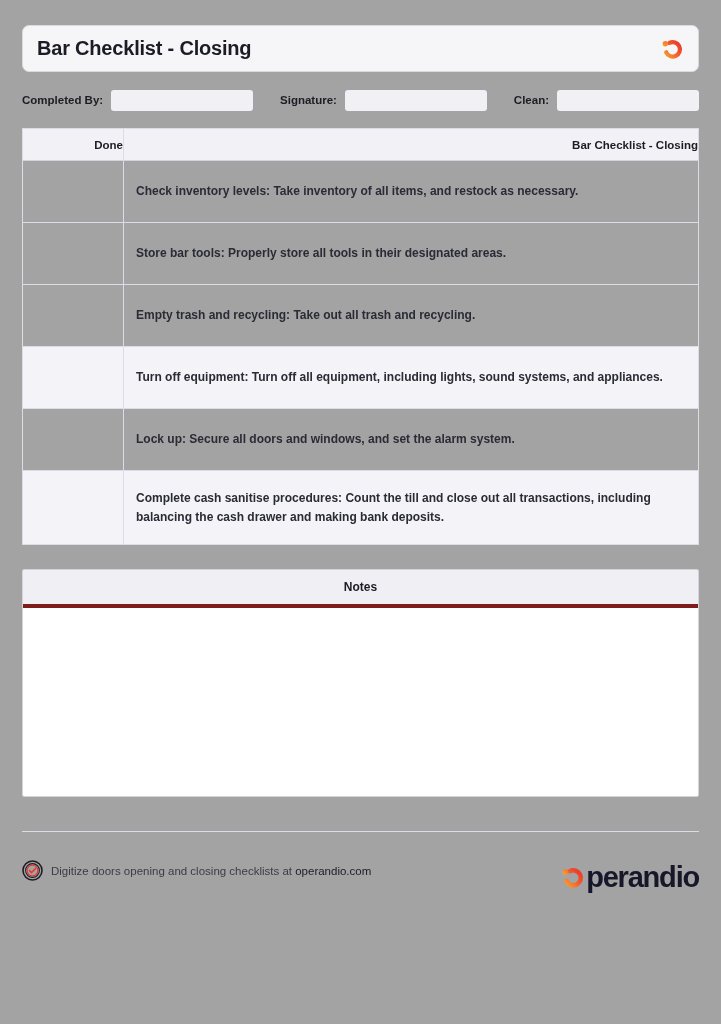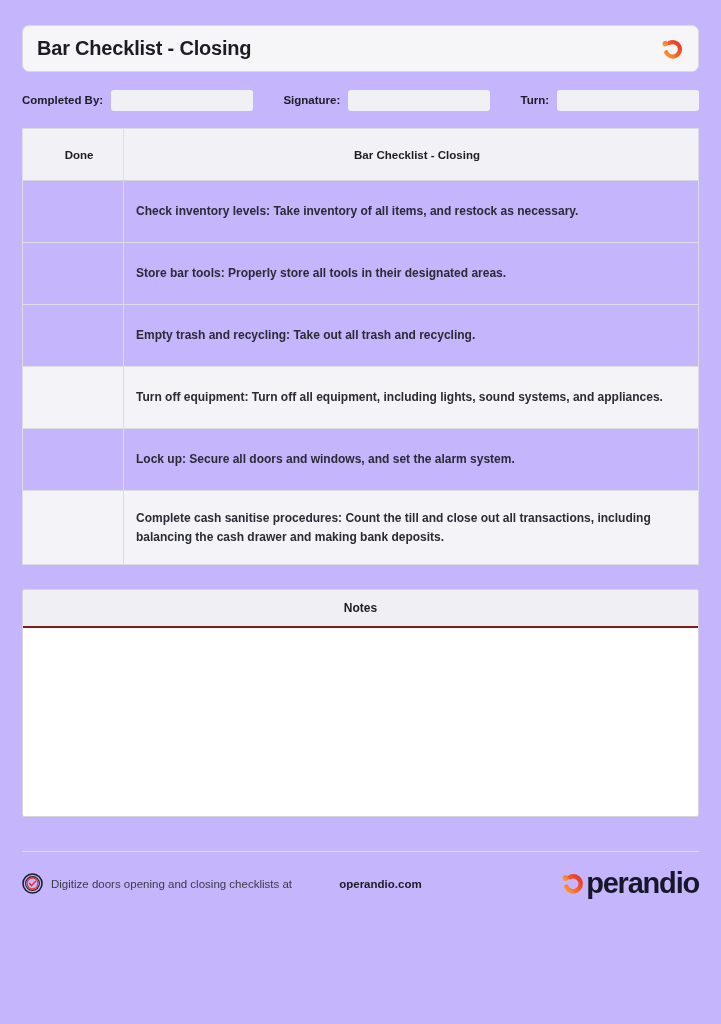--- a/index.html
+++ b/index.html
@@ -11,21 +11,21 @@
     font-family: "Liberation Sans", sans-serif;
     color: #2b2b35;
     -webkit-font-smoothing: antialiased;
   }
 
   .page {
     position: relative;
     width: 721px;
     height: 1024px;
     padding: 25px 22px 11px 22px;
-    background: #c4b5fd;
+    background: #a3a3a3;
   }
 
   
   .title-bar {
     height: 47px;
     border: 1px solid #d9d9e0;
     border-radius: 7px;
     background: #f6f5f8;
     display: flex;
     align-items: center;
@@ -73,24 +73,24 @@
     border: 1px solid #d4d4de;
     border-collapse: collapse;
     table-layout: fixed;
   }
   .checklist th, .checklist td {
     border: 1px solid #dcdce4;
     vertical-align: middle;
   }
   .checklist thead th {
     background: #f2f1f5;
-    height: 52px;
+    height: 32px;
     font-size: 11.5px;
     font-weight: bold;
-    text-align: center;
+    text-align: right;
     padding: 0 0 0 12px;
     color: #1c1c24;
     border-bottom-color: #d4d4de;
   }
   .col-done  { width: 101px; }
   .col-task  { width: auto; }
   .checklist tbody td {
     height: 62px;
     font-size: 12px;
     line-height: 1.55;
@@ -111,21 +111,21 @@
   }
   .notes-header {
     background: #f0eff3;
     height: 38px;
     display: flex;
     align-items: center;
     justify-content: center;
     font-size: 12px;
     font-weight: bold;
     color: #1c1c24;
-    border-bottom: 2px solid #7f1d1d;
+    border-bottom: 4px solid #7f1d1d;
   }
   .notes-body {
     height: 188px;
     background: #ffffff;
   }
 
   
   .footer-divider {
     margin-top: 34px;
     height: 1px;
@@ -140,27 +140,28 @@
   .footer-left {
     display: flex;
     align-items: center;
     gap: 8px;
   }
   .footer-text {
     font-size: 11.5px;
     color: #3b3b46;
     white-space: nowrap;
   }
-  .footer-text b { font-weight: bold; color: #1c1c24; margin-left: 44px; }
+  .footer-text b { font-weight: normal; color: #1c1c24; }
   .footer-badge { width: 21px; height: 21px; display: block; flex: 0 0 auto; }
 
   .wordmark {
     display: flex;
     align-items: center;
     gap: 0px;
+    margin-top: 14px;
   }
   .wordmark-mark { width: 25px; height: 25px; display: block; }
   .wordmark-text {
     font-size: 29px;
     font-weight: bold;
     letter-spacing: -1.2px;
     color: #17172a;
     line-height: 1;
     margin-left: 1px;
   }
@@ -191,21 +192,21 @@
     </span>
   </div>
 
   <div class="meta-row">
     <span class="meta-label">Completed By:</span>
     <input class="meta-field field-completed" type="text" value="" style="">
     <span class="meta-gap"></span>
     <span class="meta-label">Signature:</span>
     <input class="meta-field field-signature" type="text" value="" style="">
     <span class="meta-gap"></span>
-    <span class="meta-label">Turn:</span>
+    <span class="meta-label">Clean:</span>
     <input class="meta-field field-date" type="text" value="" style="">
   </div>
 
   <table class="checklist">
     <thead>
       <tr>
         <th class="col-done">Done</th>
         <th class="col-task">Bar Checklist - Closing</th>
       </tr>
     </thead>

